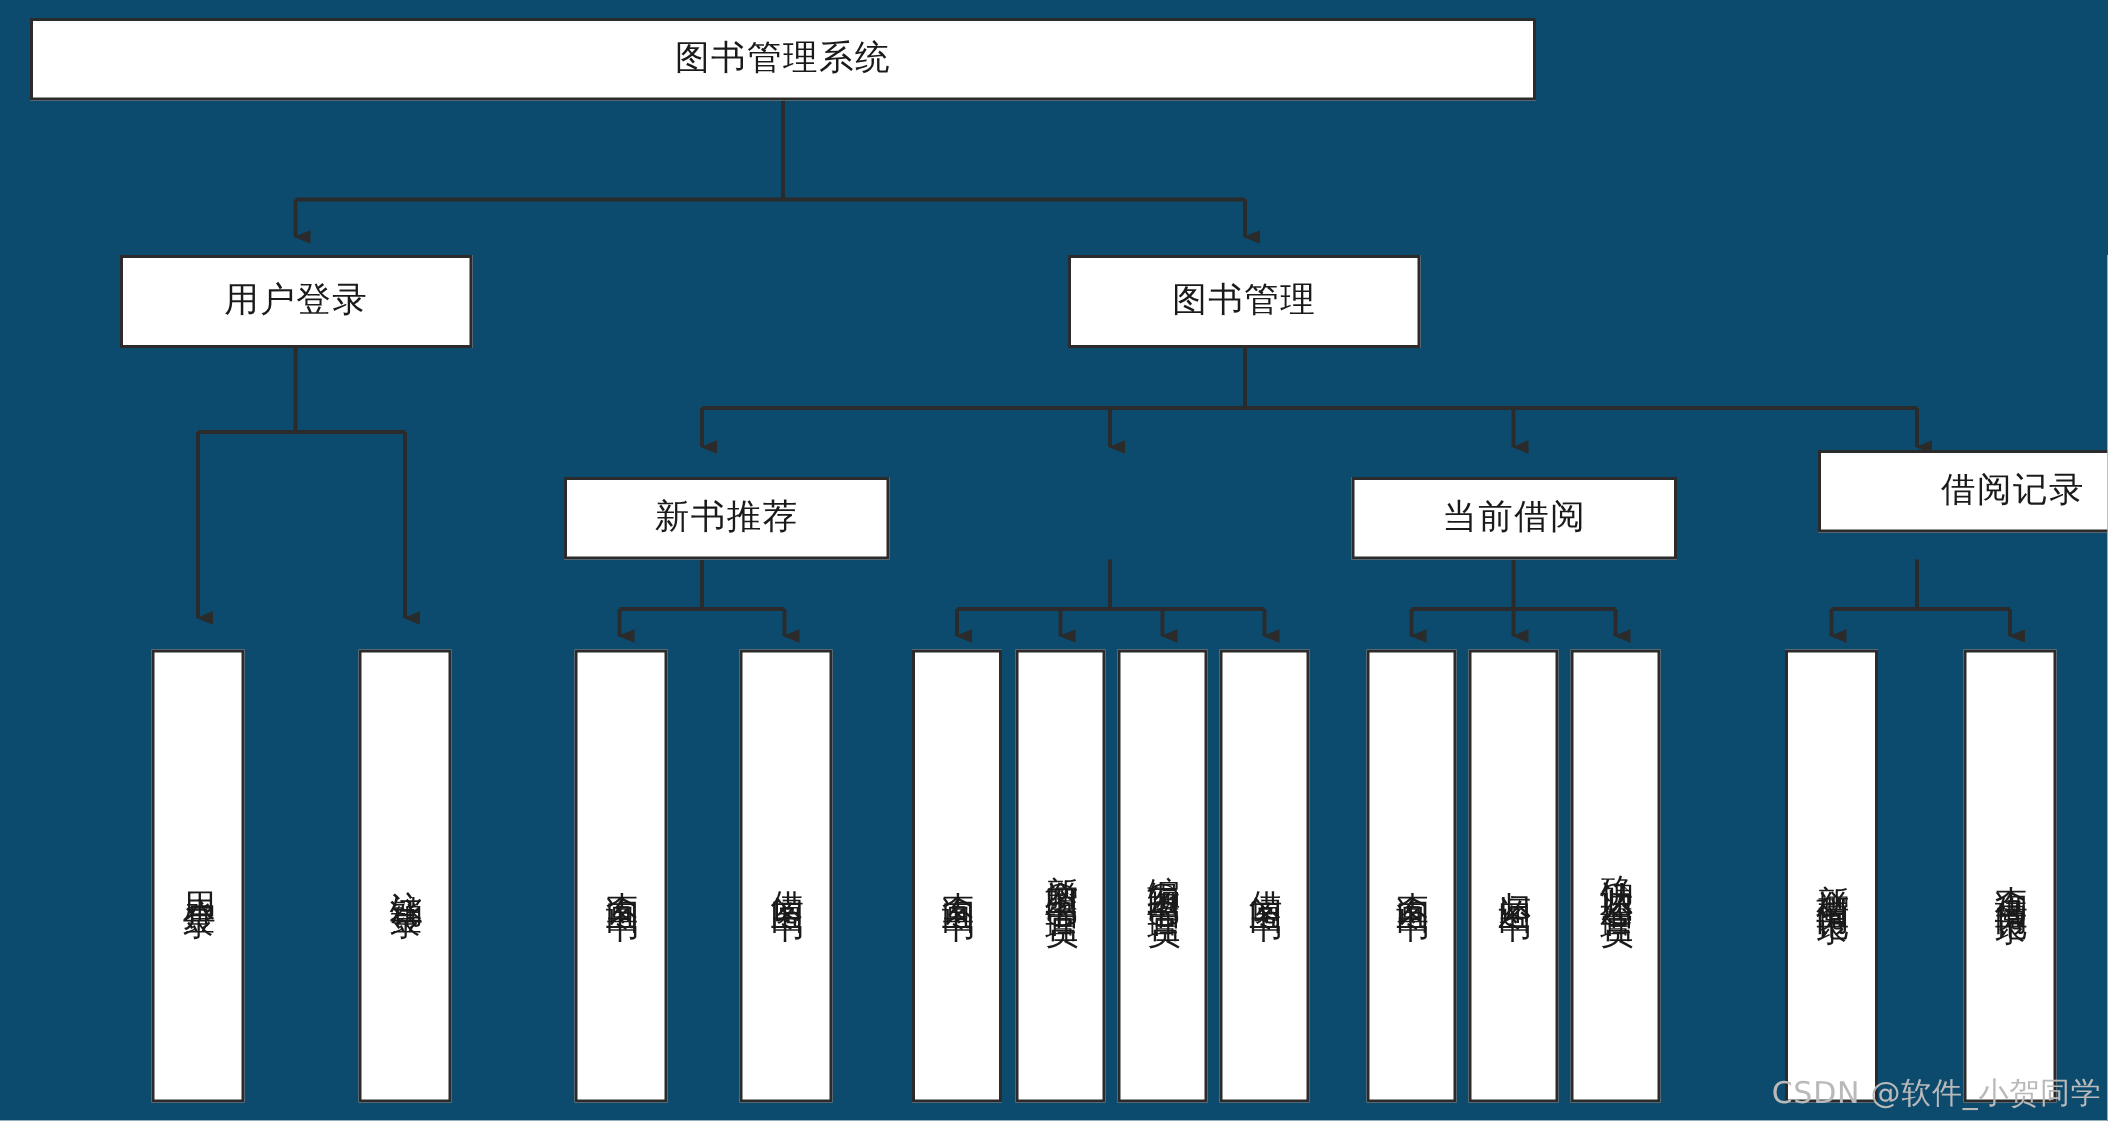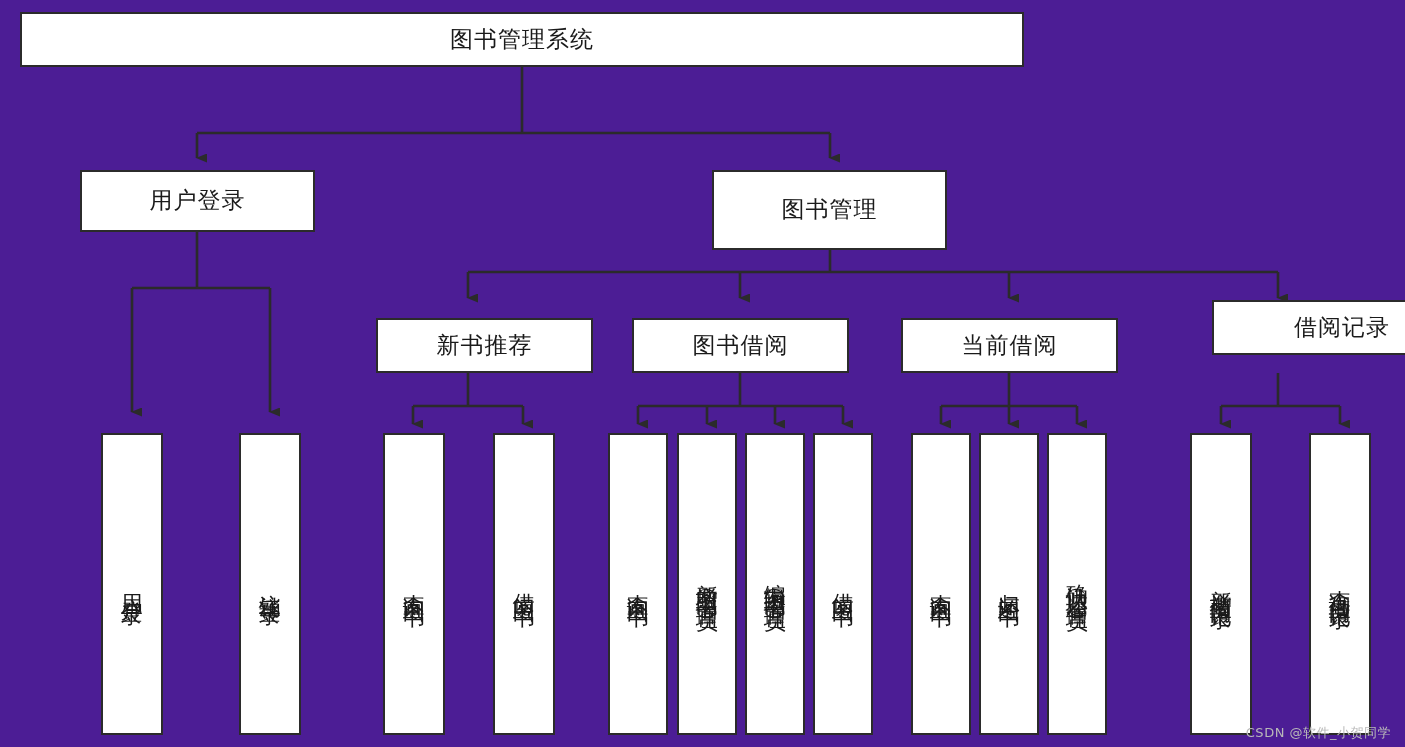--- a/index.html
+++ b/index.html
@@ -4,21 +4,21 @@
 <style>
   html, body {
     margin: 0;
     padding: 0;
     background: #ffffff;
   }
   #canvas {
     position: relative;
     width: 1405px;
     height: 747px;
-    background: #4c1d95;
+    background: #0c4a6e;
     font-family: "DejaVu Sans", "Liberation Sans", sans-serif;
     overflow: hidden;
   }
   #svg-layer {
     position: absolute;
     left: 0;
     top: 0;
     width: 1405px;
     height: 747px;
   }
@@ -48,23 +48,23 @@
     text-align: center;
     white-space: nowrap;
   }
   .node-v .vtxt {
     writing-mode: vertical-rl;
     text-orientation: upright;
     display: block;
   }
   .watermark {
     position: absolute;
-    right: 14px;
+    right: 4px;
     bottom: 5px;
-    font-size: 13px;
+    font-size: 20px;
     color: #b9b9b9;
     letter-spacing: 0.5px;
     white-space: nowrap;
     z-index: 5;
     text-align: center;
   }
 </style>
 </head>
 <body>
 
@@ -120,29 +120,26 @@
     </g>
   </svg>
 
   <div class="node node-h" style="left:20px; top:12px; width:1004px; height:55px;">
     <span>图书管理系统</span>
   </div>
 
   <div class="node node-h" style="left:80px; top:170px; width:235px; height:62px;">
     <span>用户登录</span>
   </div>
-  <div class="node node-h" style="left:712px; top:170px; width:235px; height:80px;">
+  <div class="node node-h" style="left:712px; top:170px; width:235px; height:62px;">
     <span>图书管理</span>
   </div>
 
   <div class="node node-h" style="left:360px; top:318px; width:217px; height:55px;margin-left:16px;">
     <span>新书推荐</span>
-  </div>
-  <div class="node node-h" style="left:632px; top:318px; width:217px; height:55px;">
-    <span>图书借阅</span>
   </div>
   <div class="node node-h" style="left:901px; top:318px; width:217px; height:55px;align-items:center;">
     <span>当前借阅</span>
   </div>
   <div class="node node-h" style="left:1170px; top:300px; width:260px; height:55px;margin-left:42px;">
     <span>借阅记录</span>
   </div>
 
   <div class="node node-v" style="left:101px; top:433px; width:62px; height:302px;">
     <span class="vtxt">用户登录</span>

